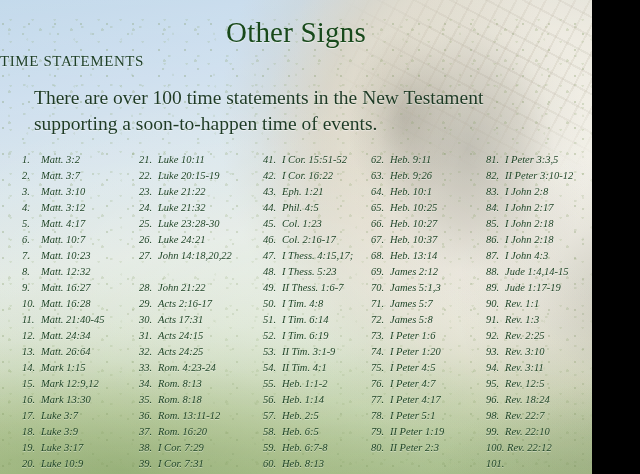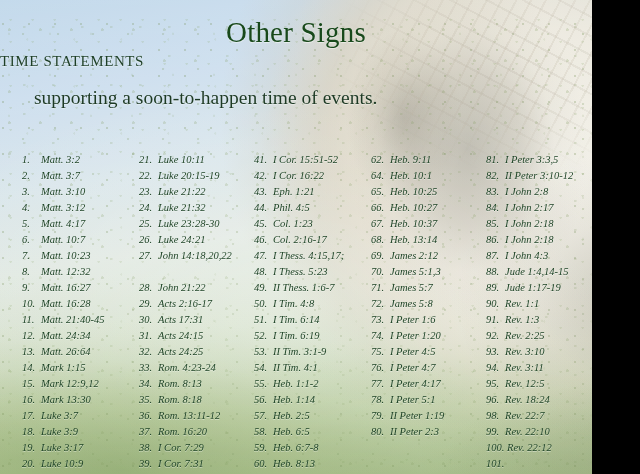--- a/index.html
+++ b/index.html
@@ -168,21 +168,21 @@
     top: 0;
     font-style: italic;
     font-size: 10.5px;
     line-height: 16px;
     color: #1e4426;
     white-space: nowrap;
     text-shadow: 0 1px 0 rgba(255,255,255,0.42);
   }
   .col-1 { left: 22px;  width: 112px; }
   .col-2 { left: 139px; width: 112px; }
-  .col-3 { left: 254px; width: 120px; }
+  .col-3 { left: 263px; width: 120px; }
   .col-4 { left: 371px; width: 112px; }
   .col-5 { left: 486px; width: 140px; }
 
   .ref {
     display: block;
     height: 16px;
   }
   .ref .num {
     display: inline-block;
     width: 19px;
@@ -206,20 +206,21 @@
   <div class="bg-layer bg-wash"></div>
   <div class="bg-layer bg-vignette"></div>
 
   <div class="content">
 
     <div class="title">Other Signs</div>
 
     <div class="subtitle">TIME STATEMENTS</div>
 
     <div class="lede">
+      <span class="ln l1">There are over 100 time statements in the New Testament</span>
       <span class="ln l2">supporting a soon-to-happen time of events.</span>
     </div>
 
     <div class="columns">
       <div class="col col-1">
           <span class="ref"><span class="num">1.</span><span class="txt">Matt. 3:2</span></span>
           <span class="ref"><span class="num">2.</span><span class="txt">Matt. 3:7</span></span>
           <span class="ref"><span class="num">3.</span><span class="txt">Matt. 3:10</span></span>
           <span class="ref"><span class="num">4.</span><span class="txt">Matt. 3:12</span></span>
           <span class="ref"><span class="num">5.</span><span class="txt">Matt. 4:17</span></span>
@@ -279,20 +280,21 @@
           <span class="ref"><span class="num">54.</span><span class="txt">II Tim. 4:1</span></span>
           <span class="ref"><span class="num">55.</span><span class="txt">Heb. 1:1-2</span></span>
           <span class="ref"><span class="num">56.</span><span class="txt">Heb. 1:14</span></span>
           <span class="ref"><span class="num">57.</span><span class="txt">Heb. 2:5</span></span>
           <span class="ref"><span class="num">58.</span><span class="txt">Heb. 6:5</span></span>
           <span class="ref"><span class="num">59.</span><span class="txt">Heb. 6:7-8</span></span>
           <span class="ref"><span class="num">60.</span><span class="txt">Heb. 8:13</span></span>
         </div>
       <div class="col col-4">
           <span class="ref"><span class="num">62.</span><span class="txt">Heb. 9:11</span></span>
+          <span class="ref"><span class="num">63.</span><span class="txt">Heb. 9:26</span></span>
           <span class="ref"><span class="num">64.</span><span class="txt">Heb. 10:1</span></span>
           <span class="ref"><span class="num">65.</span><span class="txt">Heb. 10:25</span></span>
           <span class="ref"><span class="num">66.</span><span class="txt">Heb. 10:27</span></span>
           <span class="ref"><span class="num">67.</span><span class="txt">Heb. 10:37</span></span>
           <span class="ref"><span class="num">68.</span><span class="txt">Heb. 13:14</span></span>
           <span class="ref"><span class="num">69.</span><span class="txt">James 2:12</span></span>
           <span class="ref"><span class="num">70.</span><span class="txt">James 5:1,3</span></span>
           <span class="ref"><span class="num">71.</span><span class="txt">James 5:7</span></span>
           <span class="ref"><span class="num">72.</span><span class="txt">James 5:8</span></span>
           <span class="ref"><span class="num">73.</span><span class="txt">I Peter 1:6</span></span>

